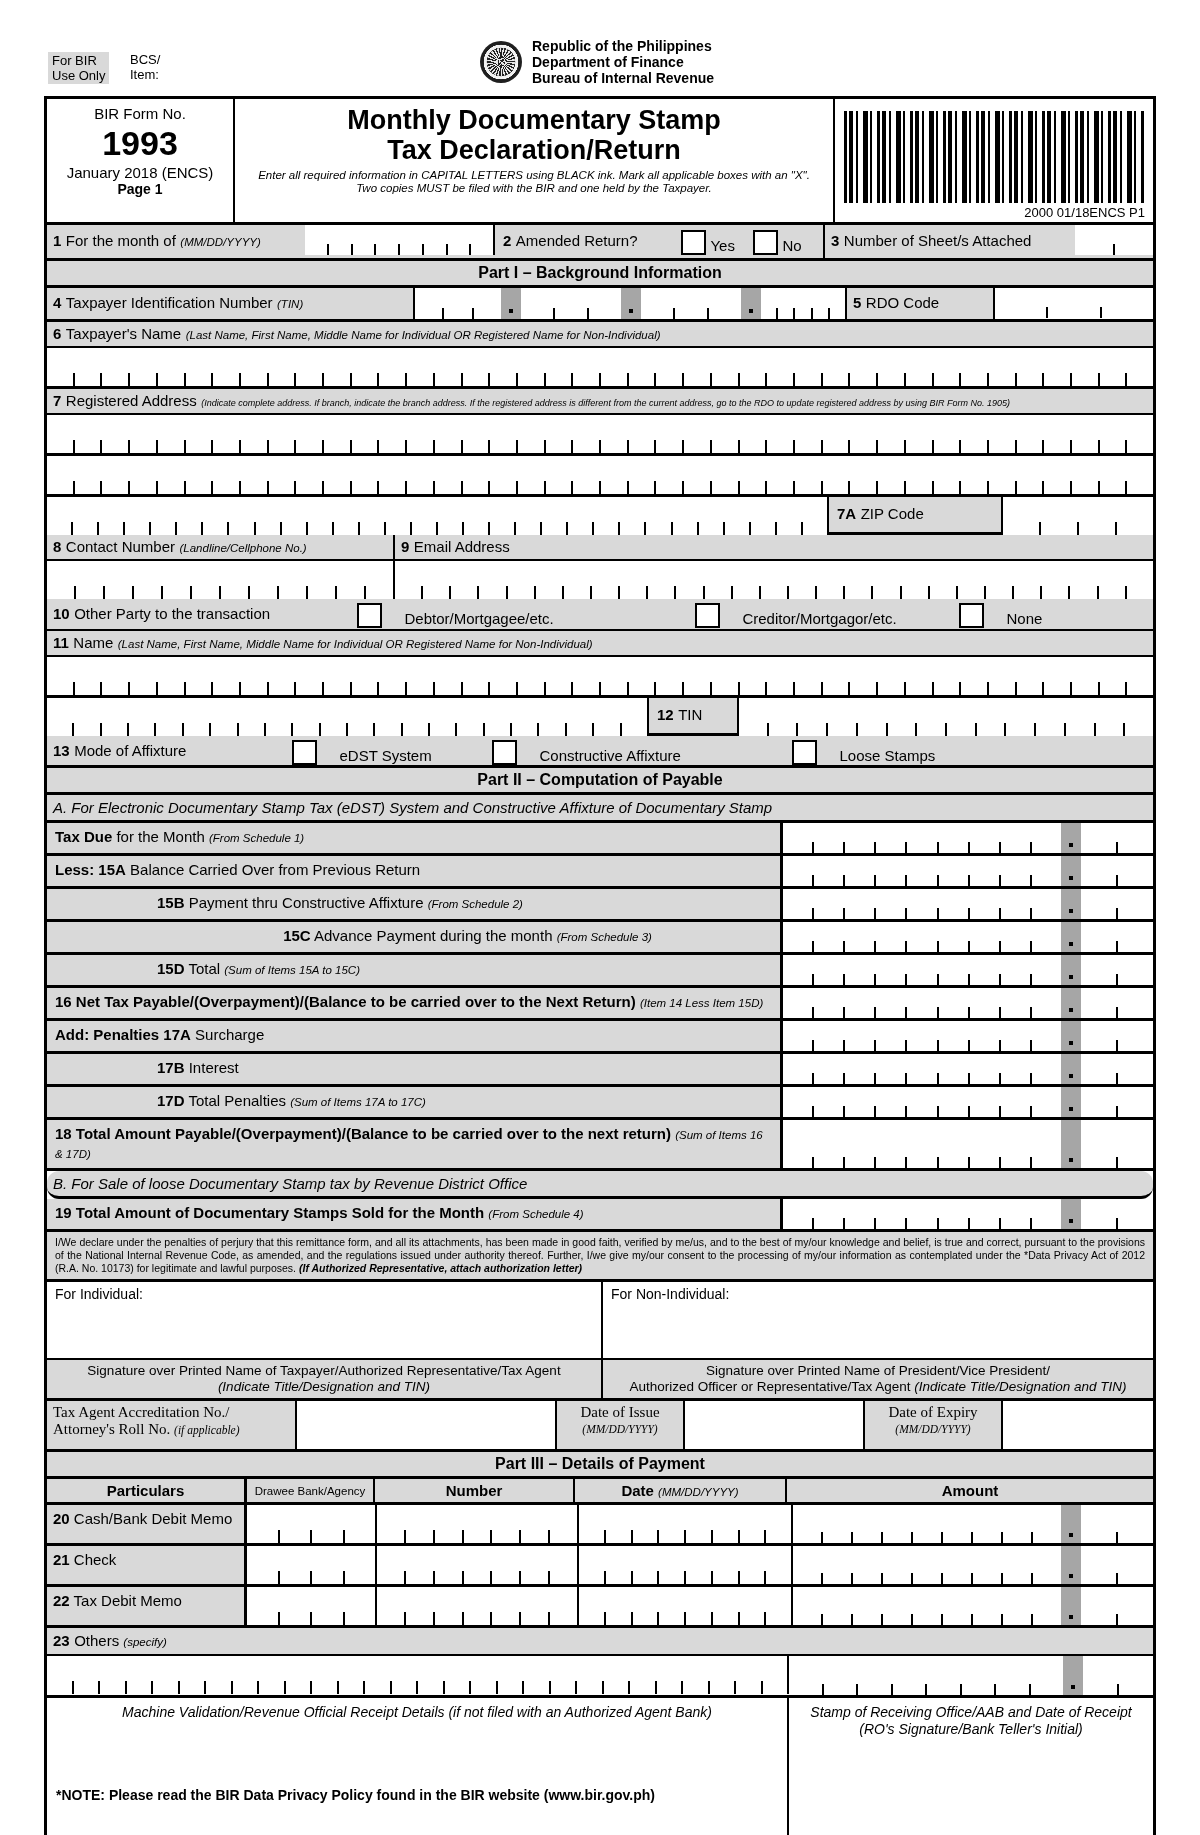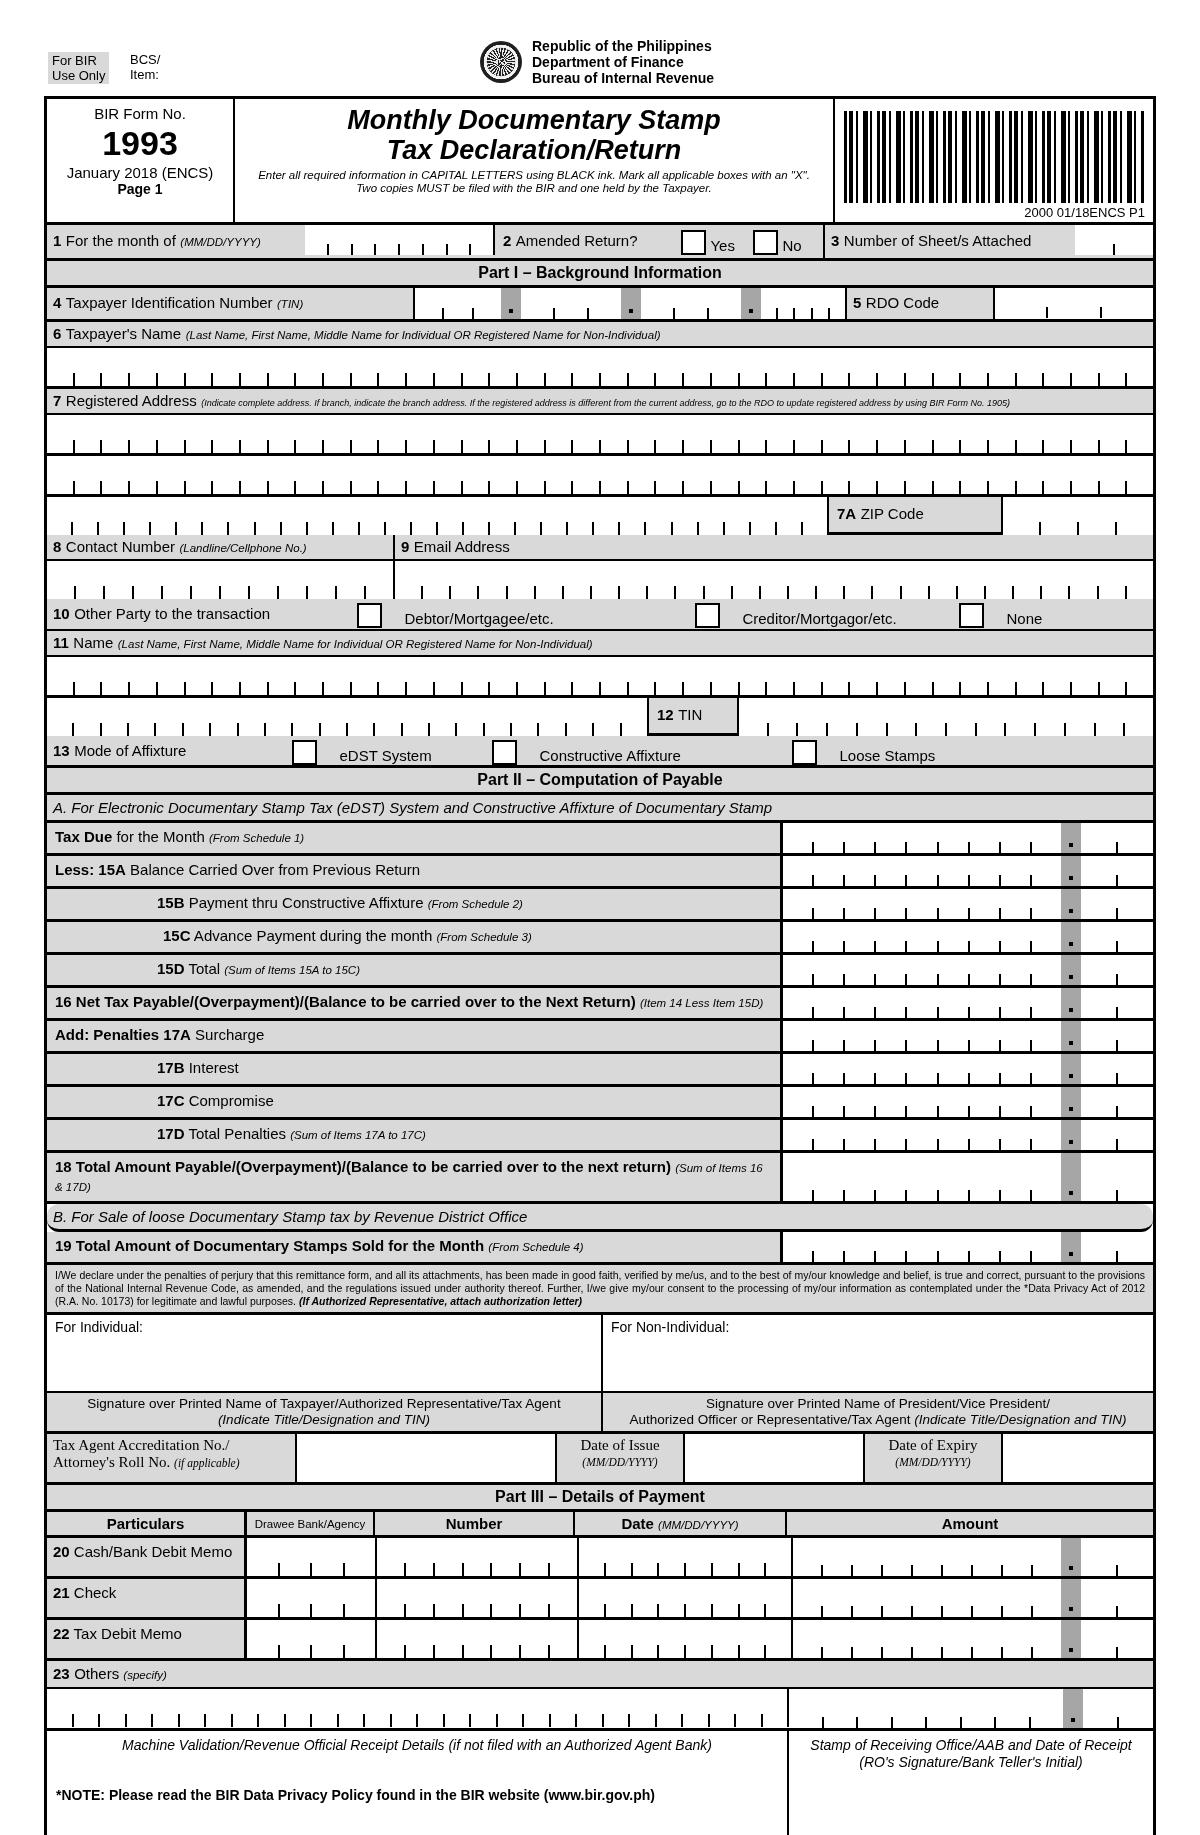--- a/index.html
+++ b/index.html
@@ -37,21 +37,21 @@
   .cell{box-sizing:border-box;}
 
   
   .hdr{display:flex;border-bottom:3px solid #000;}
   .hdr-left{width:188px;border-right:2px solid #000;text-align:center;padding:6px 2px 4px;box-sizing:border-box;}
   .hdr-left .t1{font-size:15px;}
   .hdr-left .t2{font-size:34px;font-weight:bold;line-height:38px;margin:2px 0 2px;}
   .hdr-left .t3{font-size:15px;}
   .hdr-left .t4{font-size:14px;font-weight:bold;}
   .hdr-mid{flex:1;border-right:2px solid #000;text-align:center;padding:6px 8px 2px;box-sizing:border-box;}
-  .hdr-mid .ttl{font-size:27px;font-weight:bold;line-height:30px;font-style:italic;}
+  .hdr-mid .ttl{font-size:27px;font-weight:bold;line-height:30px;}
   .hdr-mid .ins{font-size:11.5px;font-style:italic;line-height:13px;margin-top:4px;padding:0 6px;}
   .hdr-right{width:318px;box-sizing:border-box;padding:12px 4px 2px;text-align:center;}
   .barcode{height:92px;width:300px;margin:0 auto;
      background:repeating-linear-gradient(90deg,#000 0 3px,#fff 3px 5px,#000 5px 9px,#fff 9px 12px,#000 12px 14px,#fff 14px 19px,#000 19px 24px,#fff 24px 26px,#000 26px 28px,#fff 28px 33px);}
   .barcode-lbl{font-size:13px;margin-top:2px;text-align:right;padding-right:4px;}
 
   
   .sh{background:#d9d9d9;}
   .wh{background:#fff;}
 
@@ -727,21 +727,21 @@
               <div class="seg" style="width:72px;">
                 <div class="tk">
                   <i></i>
                   <i></i>
                 </div>
               </div>
             </div>
           </div>
         </div>
         <div class="calcrow">
-          <div class="lab" style="padding-left:116px;"><span style="font-weight:bold;">15C</span><span> Advance Payment during the month </span><span class="sm">(From Schedule 3)</span></div>
+          <div class="lab" style="padding-left:116px;text-align:center;"><span style="font-weight:bold;">15C</span><span> Advance Payment during the month </span><span class="sm">(From Schedule 3)</span></div>
           <div class="amt">
             <div class="money">
               <div class="seg" style="flex:1;">
                 <div class="tk">
                   <i></i>
                   <i></i>
                   <i></i>
                   <i></i>
                   <i></i>
                   <i></i>
@@ -836,47 +836,20 @@
                 <div class="tk">
                   <i></i>
                   <i></i>
                 </div>
               </div>
             </div>
           </div>
         </div>
         <div class="calcrow">
           <div class="lab" style="padding-left:110px;"><span style="font-weight:bold;">17B</span><span> Interest</span><span class="sm"></span></div>
-          <div class="amt">
-            <div class="money">
-              <div class="seg" style="flex:1;">
-                <div class="tk">
-                  <i></i>
-                  <i></i>
-                  <i></i>
-                  <i></i>
-                  <i></i>
-                  <i></i>
-                  <i></i>
-                  <i></i>
-                  <i></i>
-                </div>
-              </div>
-              <div class="dot"></div>
-              <div class="seg" style="width:72px;">
-                <div class="tk">
-                  <i></i>
-                  <i></i>
-                </div>
-              </div>
-            </div>
-          </div>
-        </div>
-        <div class="calcrow">
-          <div class="lab" style="padding-left:110px;"><span style="font-weight:bold;">17C</span><span> Compromise</span><span class="sm"></span></div>
           <div class="amt">
             <div class="money">
               <div class="seg" style="flex:1;">
                 <div class="tk">
                   <i></i>
                   <i></i>
                   <i></i>
                   <i></i>
                   <i></i>
                   <i></i>

